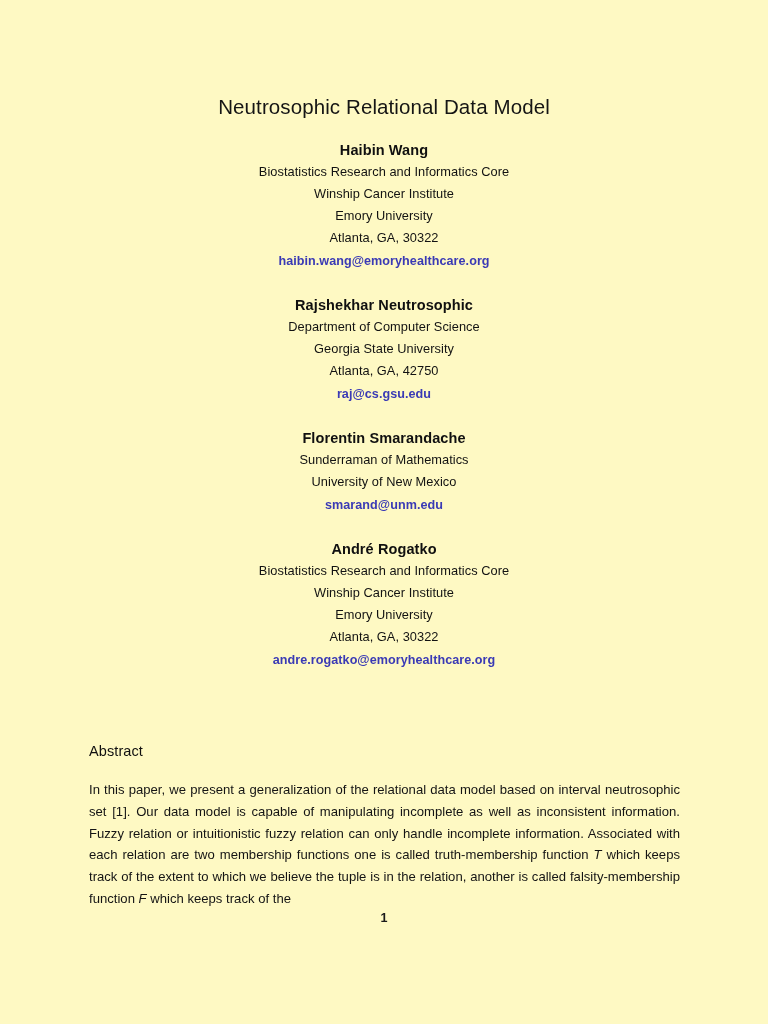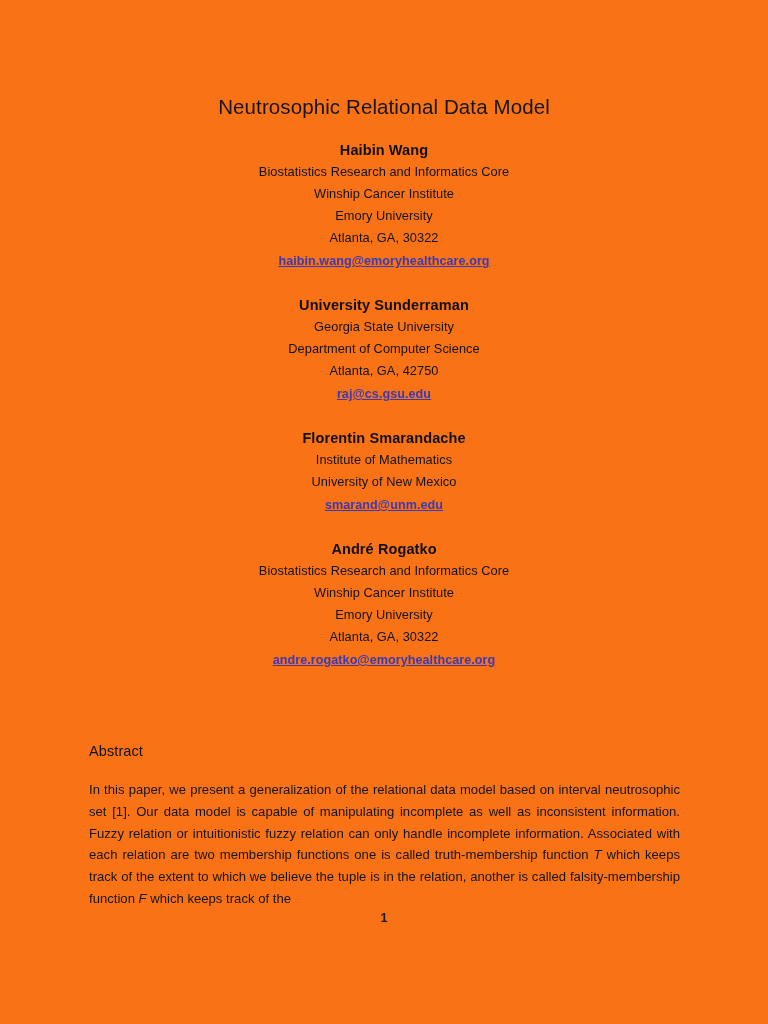--- a/index.html
+++ b/index.html
@@ -4,21 +4,21 @@
 <style>
   html, body {
     margin: 0;
     padding: 0;
     background: #ffffff;
   }
   .page {
     position: relative;
     width: 768px;
     height: 1024px;
-    background: #f97316;
+    background: #fef9c3;
     margin: 0 auto;
     overflow: hidden;
     font-family: "Liberation Sans", sans-serif;
     color: #101010;
     -webkit-font-smoothing: antialiased;
   }
 
   
   .doc-title {
     position: absolute;
@@ -58,21 +58,20 @@
     line-height: 22px;
     color: #121212;
     letter-spacing: 0.05px;
   }
   .author-email {
     display: inline-block;
     font-size: 12.6px;
     font-weight: bold;
     line-height: 22px;
     color: #3a3ab5;
-    text-decoration: underline;
     letter-spacing: 0.05px;
     cursor: pointer;
   }
   .email-row { line-height: 22px; }
 
   
   .abstract-heading {
     position: absolute;
     top: 743px;
     left: 89px;
@@ -122,32 +121,32 @@
       <div class="author-line">Biostatistics Research and Informatics Core</div>
       <div class="author-line">Winship Cancer Institute</div>
       <div class="author-line">Emory University</div>
       <div class="author-line">Atlanta, GA, 30322</div>
       <div class="email-row">
         <span class="author-email">haibin.wang@emoryhealthcare.org</span>
       </div>
     </div>
 
     <div class="author-block">
-      <div class="author-name">University Sunderraman</div>
+      <div class="author-name">Rajshekhar Neutrosophic</div>
+      <div class="author-line">Department of Computer Science</div>
       <div class="author-line">Georgia State University</div>
-      <div class="author-line">Department of Computer Science</div>
       <div class="author-line">Atlanta, GA, 42750</div>
       <div class="email-row">
         <span class="author-email">raj@cs.gsu.edu</span>
       </div>
     </div>
 
     <div class="author-block">
       <div class="author-name">Florentin Smarandache</div>
-      <div class="author-line">Institute of Mathematics</div>
+      <div class="author-line">Sunderraman of Mathematics</div>
       <div class="author-line">University of New Mexico</div>
       <div class="email-row">
         <span class="author-email">smarand@unm.edu</span>
       </div>
     </div>
 
     <div class="author-block">
       <div class="author-name">André Rogatko</div>
       <div class="author-line">Biostatistics Research and Informatics Core</div>
       <div class="author-line">Winship Cancer Institute</div>

